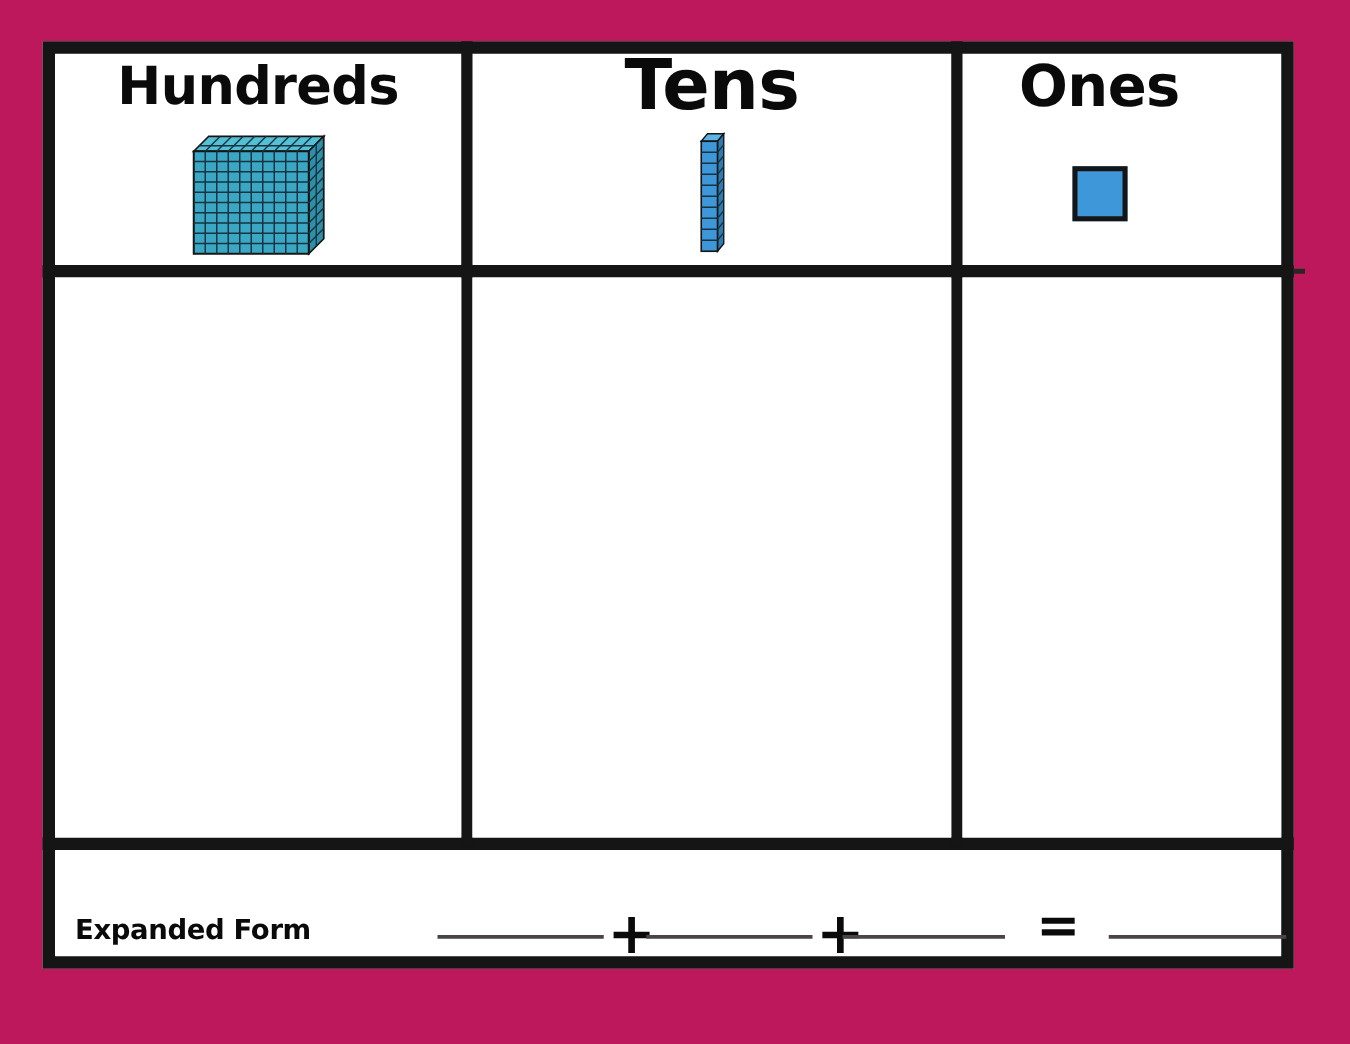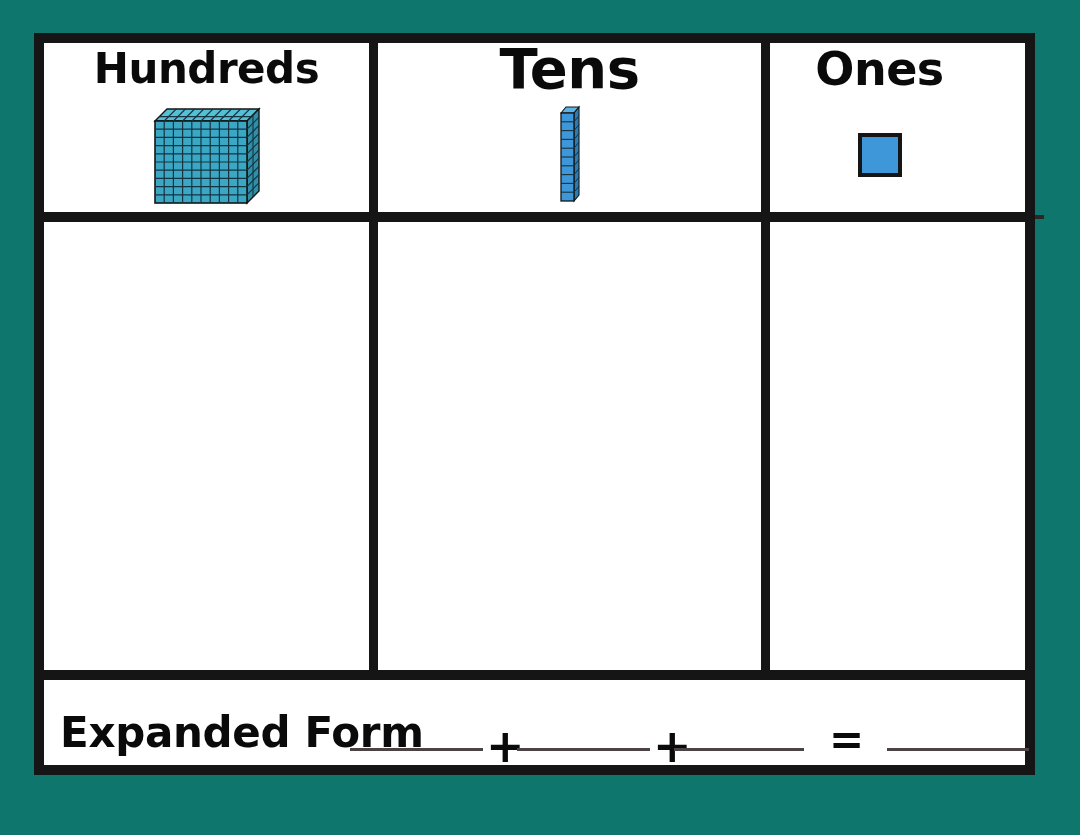--- a/index.html
+++ b/index.html
@@ -12,21 +12,21 @@
     background: #ffffff;
     font-family: "DejaVu Sans", sans-serif;
     overflow: hidden;
   }
 
   #worksheet {
     position: absolute;
     left: 0; top: 0;
     width: 1080px;
     height: 835px;
-    background: #0f766e;
+    background: #be185d;
   }
 
   
   .frame {
     position: absolute;
     left: 34px;
     top: 33px;
     width: 1001px;
     height: 742px;
     box-sizing: border-box;
@@ -156,21 +156,21 @@
     position: absolute;
     left: 44px;
     top: 680px;
     width: 981px;
     height: 85px;
   }
   .expanded-label {
     position: absolute;
     left: 16px;
     bottom: 8px;
-    font-size: 42px;
+    font-size: 22px;
     font-weight: bold;
     color: #0a0a0a;
     letter-spacing: -0.3px;
     white-space: nowrap;
   }
   .blank-line {
     position: absolute;
     bottom: 14px;
     height: 3px;
     background: #4a4544;

